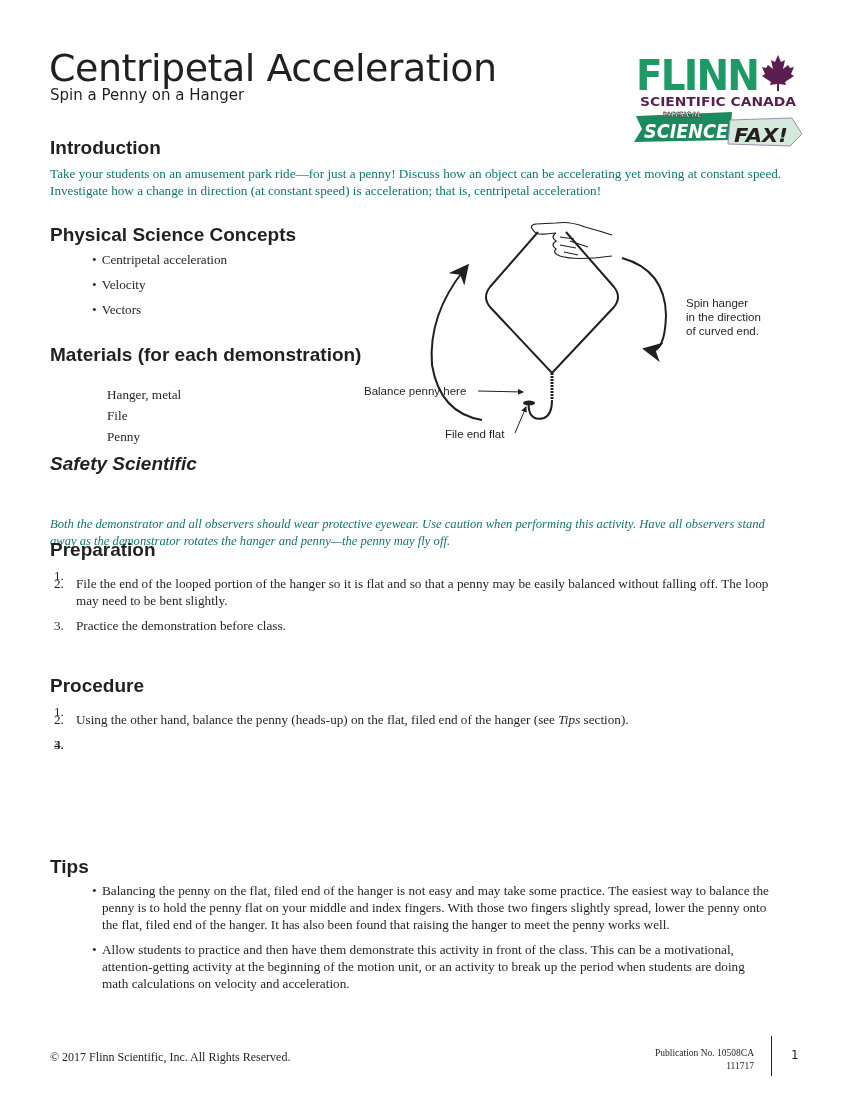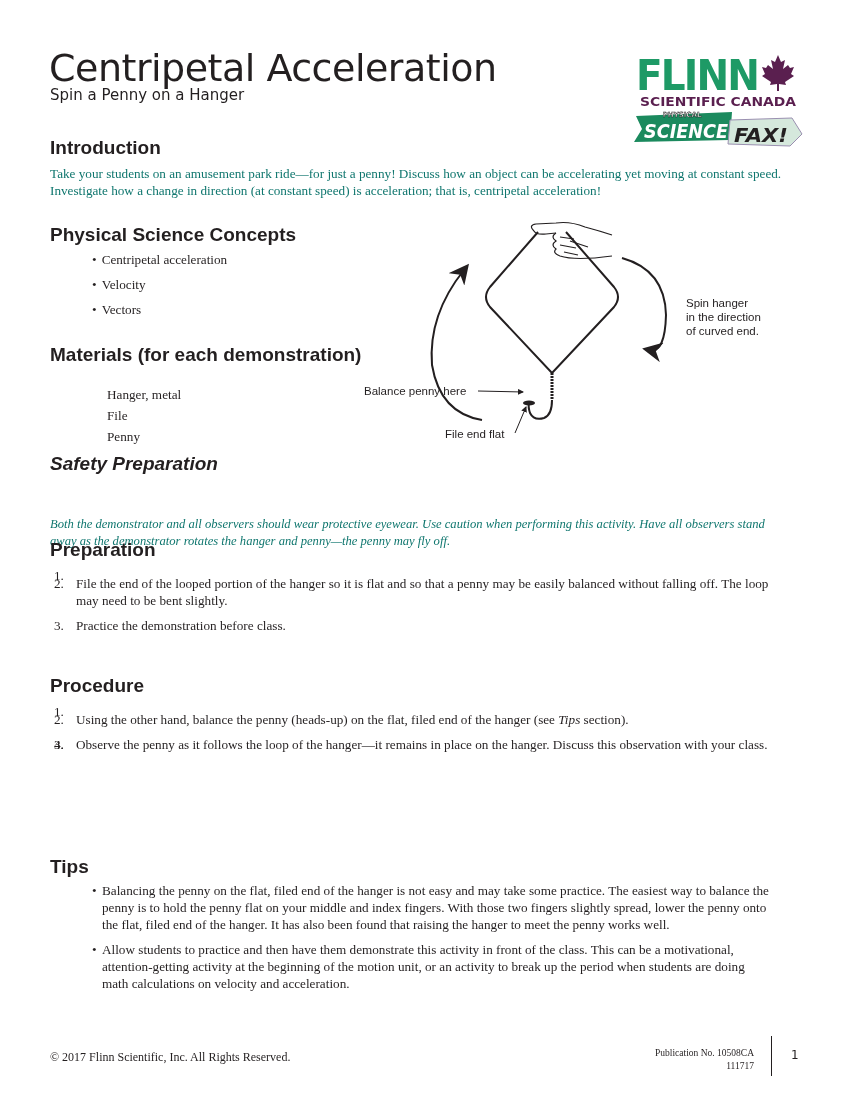--- a/index.html
+++ b/index.html
@@ -110,36 +110,36 @@
   <line x1="155" y1="218" x2="166" y2="192" stroke="#231f20" stroke-width="1" marker-end="url(#smallarrow)"></line>
 </svg>
 <div class="fig-label" style="left:686px; top:296px;">
   <div>Spin hanger</div>
   <div>in the direction</div>
   <div>of curved end.</div>
 </div>
 <div class="fig-label" style="left:364px; top:384px;">Balance penny here</div>
 <div class="fig-label" style="left:445px; top:427px;">File end flat</div>
 
-<h2 class="sec italic" style="top:452px;">Safety Preparation</h2>
+<h2 class="sec italic" style="top:452px;">Safety Scientific</h2>
 <p class="body italic" style="top:494px; width:725px; line-height:17px;margin-top:22px;">Both the demonstrator and all observers should wear protective eyewear. Use caution when performing this activity. Have all observers stand away as the demonstrator rotates the hanger and penny—the penny may fly off.</p>
 
 <h2 class="sec" style="top:538px;">Preparation</h2>
 <ol class="steps" style="top:567px;">
   <li><span class="num">1.</span></li>
   <li><span class="num">2.</span><span>File the end of the looped portion of the hanger so it is flat and so that a penny may be easily balanced without falling off. The loop may need to be bent slightly.</span></li>
   <li><span class="num">3.</span><span>Practice the demonstration before class.</span></li>
 </ol>
 
 <h2 class="sec" style="top:674px;">Procedure</h2>
 <ol class="steps" style="top:703px;">
   <li><span class="num">1.</span></li>
   <li><span class="num">2.</span><span>Using the other hand, balance the penny (heads-up) on the flat, filed end of the hanger (see </span><i>Tips</i><span> section).</span></li>
   <li><span class="num">3.</span></li>
-  <li><span class="num">4.</span><span>Observe the penny as it follows the loop of the hanger—it remains in place on the hanger. Discuss this observation with your class.</span></li>
+  <li><span class="num">4.</span></li>
 </ol>
 
 <h2 class="sec" style="top:855px;">Tips</h2>
 <ul class="tips">
   <li><span class="bullet">•</span><span>Balancing the penny on the flat, filed end of the hanger is not easy and may take some practice. The easiest way to balance the penny is to hold the penny flat on your middle and index fingers. With those two fingers slightly spread, lower the penny onto the flat, filed end of the hanger. It has also been found that raising the hanger to meet the penny works well.</span></li>
   <li><span class="bullet">•</span><span>Allow students to practice and then have them demonstrate this activity in front of the class. This can be a motivational, attention-getting activity at the beginning of the motion unit, or an activity to break up the period when students are doing math calculations on velocity and acceleration.</span></li>
 </ul>
 
 <div id="footer-copy" class="abs">© 2017 Flinn Scientific, Inc. All Rights Reserved.</div>
 <div id="footer-pub" class="abs">

